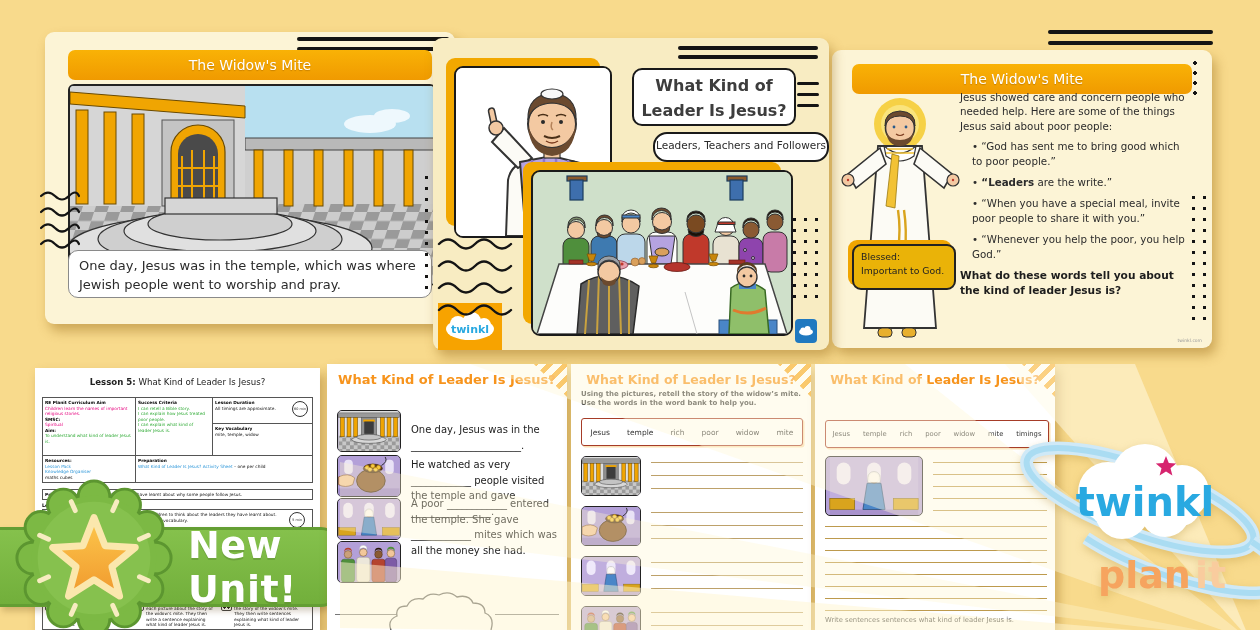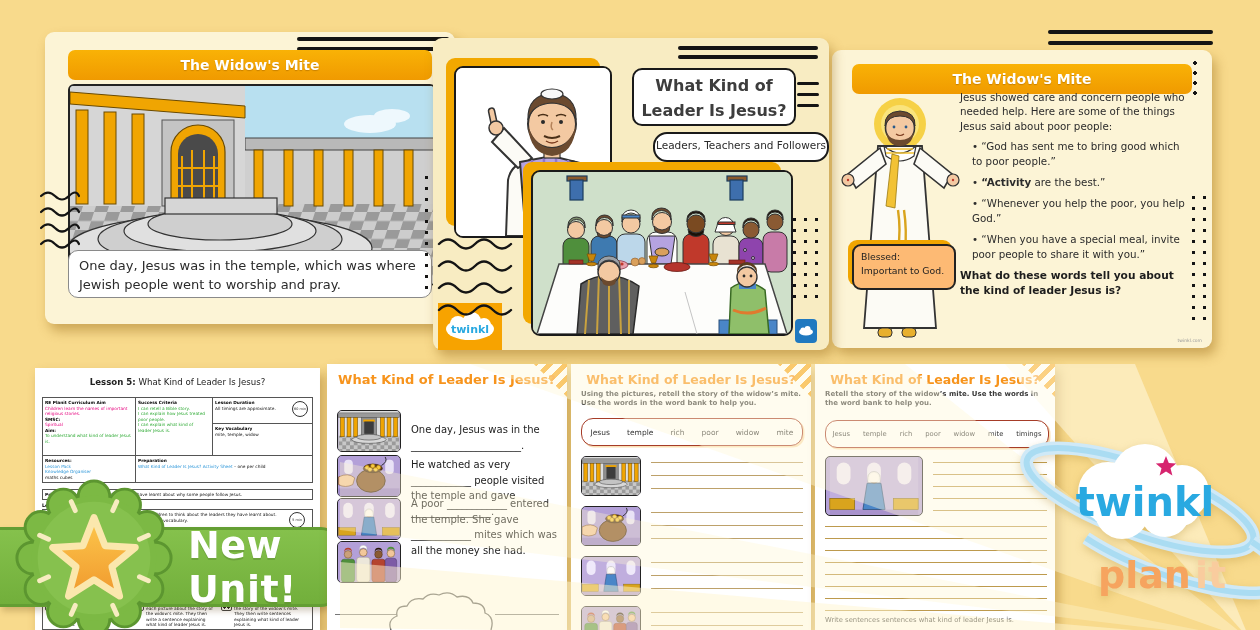--- a/index.html
+++ b/index.html
@@ -1,28 +1,28 @@
 <!DOCTYPE html>
 <html><head>
 <meta charset="utf-8">
 <style>
   html,body{margin:0;padding:0}
   body{font-family:"DejaVu Sans","Liberation Sans",sans-serif}
   .stage{position:relative;width:1260px;height:630px;overflow:hidden;background:#f8da8c}
   .slide{position:absolute;border-radius:9px;box-shadow:4px 7px 12px rgba(150,105,25,.45)}
-  .hdr{position:absolute;background:linear-gradient(180deg,#f9b206,#f09a00);border-radius:7px;color:#fff;font-weight:bold;text-align:center;font-size:14px;line-height:30px;height:30px;text-shadow:0 1px 1px rgba(120,70,0,.35)}
+  .hdr{position:absolute;background:linear-gradient(180deg,#f9b206,#f09a00);border-radius:7px;color:#fff;font-weight:normal;text-align:center;font-size:14px;line-height:30px;height:30px;text-shadow:0 1px 1px rgba(120,70,0,.35)}
   .sheet{position:absolute;background:#fff;box-shadow:4px 6px 10px rgba(150,105,25,.45)}
   .dash{position:absolute;background:#141414;border-radius:2px}
   .dots{position:absolute;background-image:radial-gradient(circle,#141414 1.7px,rgba(0,0,0,0) 2px);background-size:11px 11px}
   .wstitle{position:absolute;left:0;width:100%;text-align:center;color:#f7941d;font-weight:bold;font-size:13px}
   .wsinstr{position:absolute;font-weight:bold;color:#3a3a3a;font-size:7px;line-height:1.35}
   .thumb{position:absolute;border:1.5px solid #222;border-radius:5px;overflow:hidden;background:#b3a0d8}
   .fit{width:100%;height:100%;display:block}
   .rule{position:absolute;border-bottom:1px solid #bda16a;height:0}
-  .wbank{position:absolute;border:1.5px solid #a63c28;border-radius:12px;background:#fff;display:flex;align-items:center;justify-content:space-around;font-size:7.5px;color:#333;box-shadow:1.5px 1.5px 0 rgba(240,160,40,.35)}
+  .wbank{position:absolute;border:1.5px solid #a63c28;border-radius:3px;background:#fff;display:flex;align-items:center;justify-content:space-around;font-size:7.5px;color:#333;box-shadow:1.5px 1.5px 0 rgba(240,160,40,.35)}
   .corner{position:absolute;top:0;right:0;width:36px;height:36px;clip-path:polygon(100% 0,8% 0,100% 92%);background:repeating-linear-gradient(135deg,#f6a71f 0 5px,rgba(255,255,255,0) 5px 11px)}
   .gap{font-size:10px;color:#222;line-height:1.55}
   .lp-t{position:absolute;font-size:4.3px;line-height:1.3;color:#111}
   .lp-b{font-weight:bold;color:#000}
   .lp-red{color:#e6007e}
   .lp-green{color:#2faa35}
   .lp-blue{color:#2a95d8}
   .lp-line{position:absolute;background:#555}
   .timer{position:absolute;border:1.2px solid #333;border-radius:50%;background:#fff;width:14px;height:14px;font-size:3.4px;color:#222;display:flex;align-items:center;justify-content:center;text-align:center}
   .dice{position:absolute;width:9px;height:9px;border:1px solid #444;border-radius:2px;background:#fff}
@@ -202,28 +202,28 @@
     <circle cx="54" cy="39" r="1.4" fill="#2a5a8a"></circle>
         <circle cx="66" cy="39" r="1.4" fill="#2a5a8a"></circle>
     <path d="M56,46 q4,3 8,0" stroke="#7a3b1e" stroke-width="1.2" fill="none"></path>
     <rect x="38" y="240" width="14" height="9" rx="4" fill="#e8b02e" stroke="#333" stroke-width="1"></rect>
     <rect x="62" y="240" width="14" height="9" rx="4" fill="#e8b02e" stroke="#333" stroke-width="1"></rect>
   </svg>
   <div style="position:absolute;left:128px;top:40px;width:232px">
     <div style="font-size:10.3px;line-height:1.4;color:#2b2b2b">Jesus showed care and concern people who needed help. Here are some of the things Jesus said about poor people:</div>
     <ul class="quote-list">
       <li><span>“God has sent me to bring good which to poor people.”</span></li>
-      <li><b>“Activity</b><span> are the best.”</span></li>
+      <li><b>“Leaders</b><span> are the write.”</span></li>
+      <li><span>“When you have a special meal, invite poor people to share it with you.”</span></li>
       <li><span>“Whenever you help the poor, you help God.”</span></li>
-      <li><span>“When you have a special meal, invite poor people to share it with you.”</span></li>
     </ul>
     <div style="font-size:10.6px;font-weight:bold;line-height:1.4;color:#1d1d1d;margin-top:4px">What do these words tell you about the kind of leader Jesus is?</div>
   </div>
   <div style="position:absolute;left:16px;top:190px;width:104px;height:46px;background:#f0a500;border-radius:9px"></div>
-  <div style="position:absolute;left:20px;top:194px;width:104px;height:46px;background:#fdba74;border:2px solid #222;border-radius:9px;padding:4px 7px;box-sizing:border-box;font-size:9.3px;line-height:1.5;color:#222">
+  <div style="position:absolute;left:20px;top:194px;width:104px;height:46px;background:#eab308;border:2px solid #222;border-radius:9px;padding:4px 7px;box-sizing:border-box;font-size:9.3px;line-height:1.5;color:#222">
     <span>Blessed:</span><br>
     <span>Important to God.</span>
   </div>
   <div class="dots" style="left:358px;top:8px;width:13px;height:40px;background-size:10px 10px"></div>
   <div class="dots" style="left:356px;top:142px;width:24px;height:130px"></div>
   <div style="position:absolute;right:10px;bottom:5px;font-size:4.5px;color:#999">twinkl.com</div>
 </div>
 
 <div class="slide" style="left:433px;top:38px;width:396px;height:312px;background:#f8ecc2;z-index:12">
   <div class="dash" style="left:245px;top:8px;width:140px;height:3.5px"></div>
@@ -544,21 +544,20 @@
           <use href="#th-crowd"></use>
         </svg>
       </div>
   <div class="rule" style="left:80px;top:248px;width:152px"></div>
   <div class="rule" style="left:80px;top:261px;width:152px"></div>
 </div>
 
 <div class="sheet" style="left:815px;top:364px;width:240px;height:266px;z-index:20">
   <div class="corner"></div>
   <div class="wstitle" style="top:8px;font-size:12.5px">What Kind of Leader Is Jesus?</div>
-  <div class="wsinstr" style="left:10px;top:26px;width:222px">Retell the story of the widow’s mite. Use the words in the word bank to help you.</div>
   <div class="wbank" style="left:10px;top:56px;width:222px;height:26px;font-size:6.8px">
     <span>Jesus</span>
     <span>temple</span>
     <span>rich</span>
     <span>poor</span>
     <span>widow</span>
     <span>mite</span>
     <span>timings</span>
   </div>
   <div class="thumb" style="left:10px;top:92px;width:96px;height:58px">

